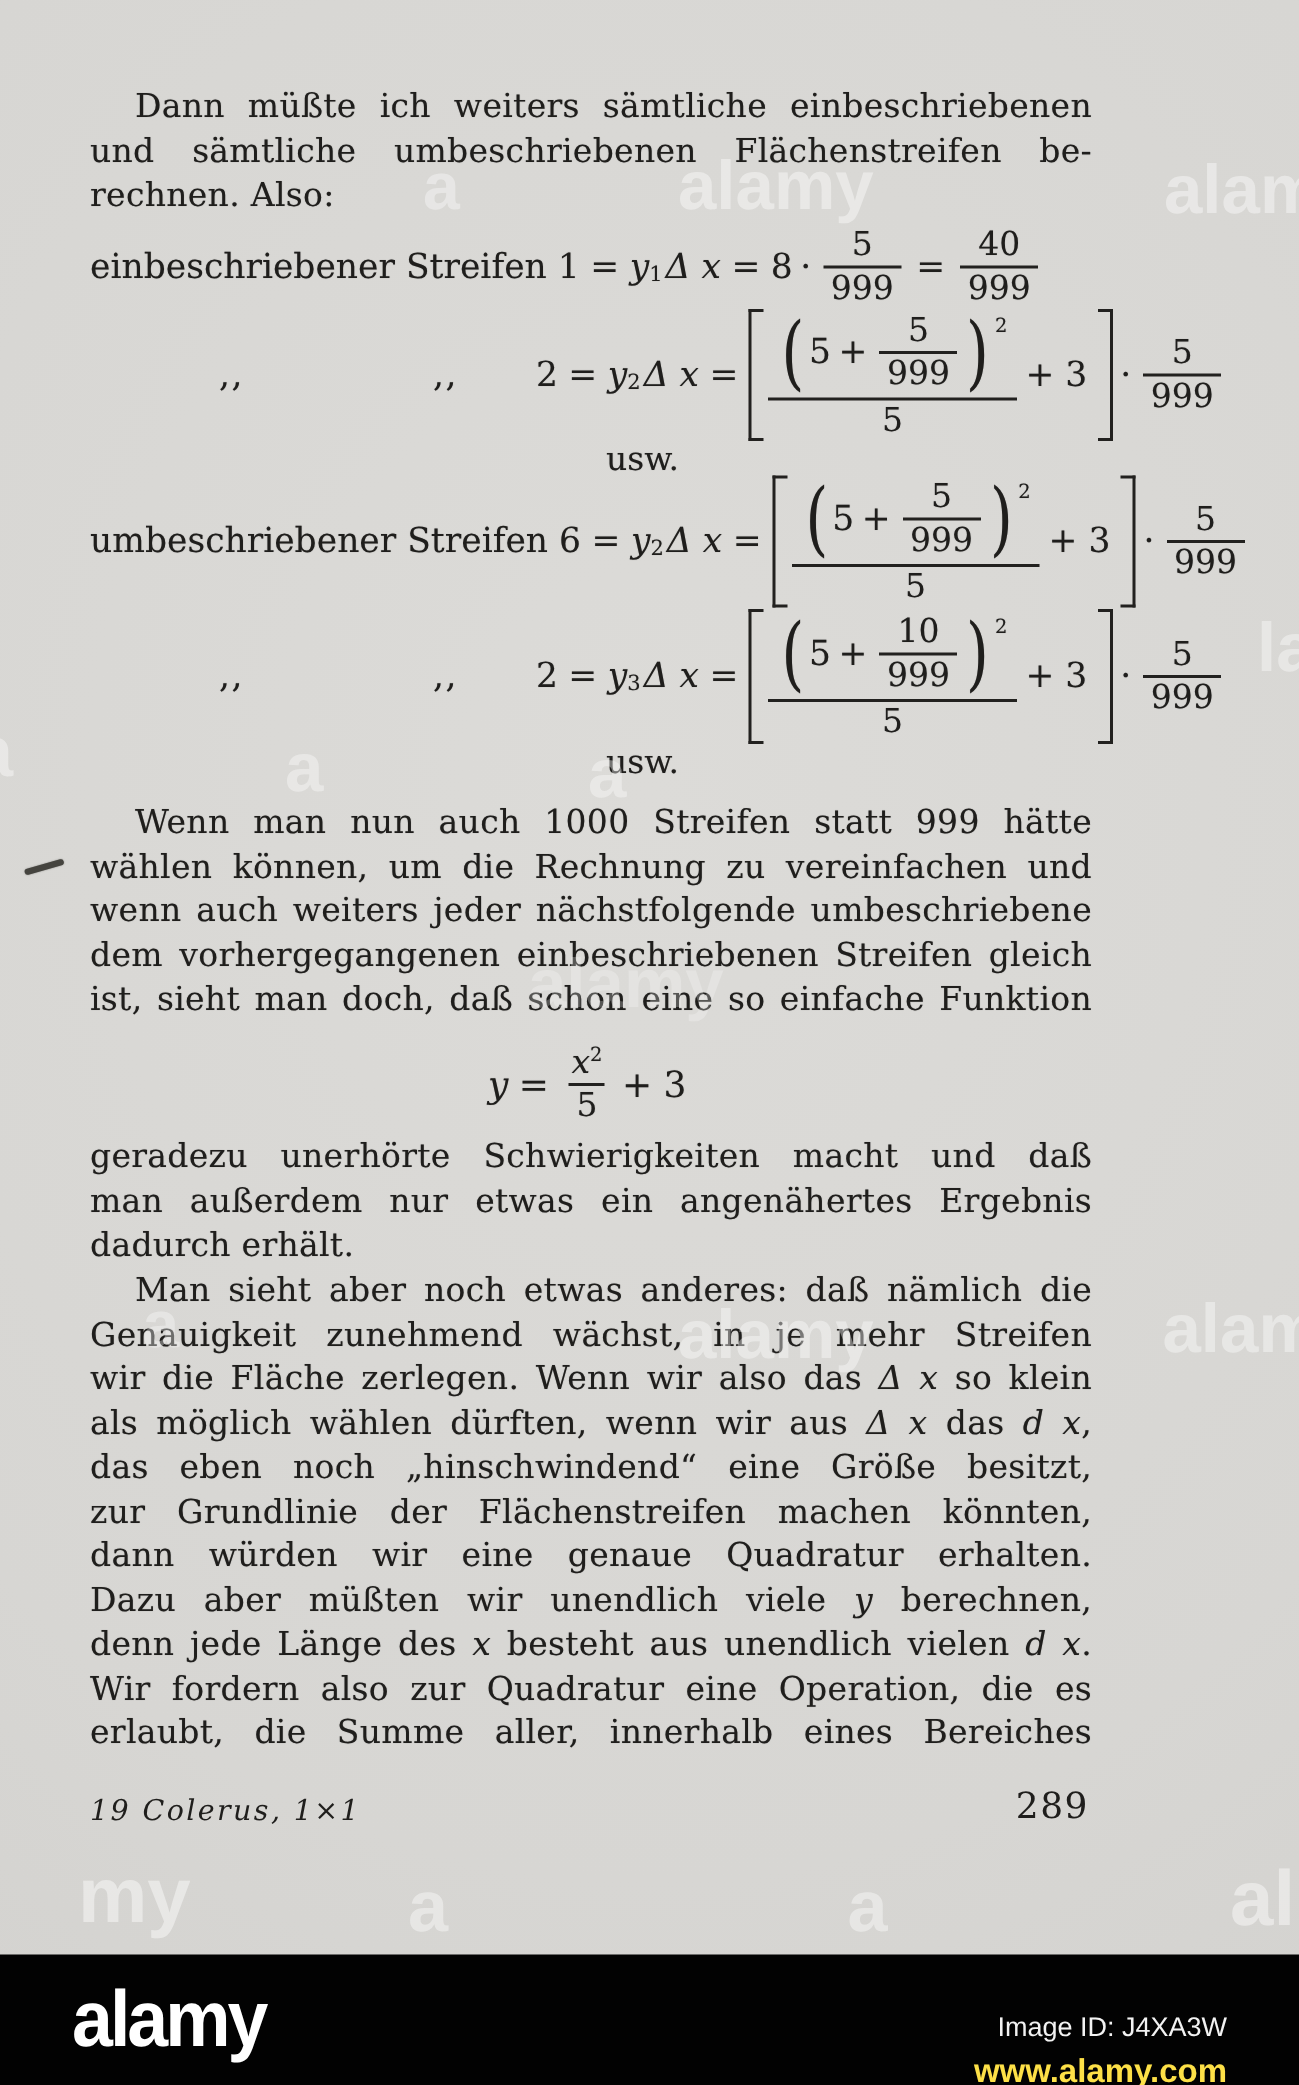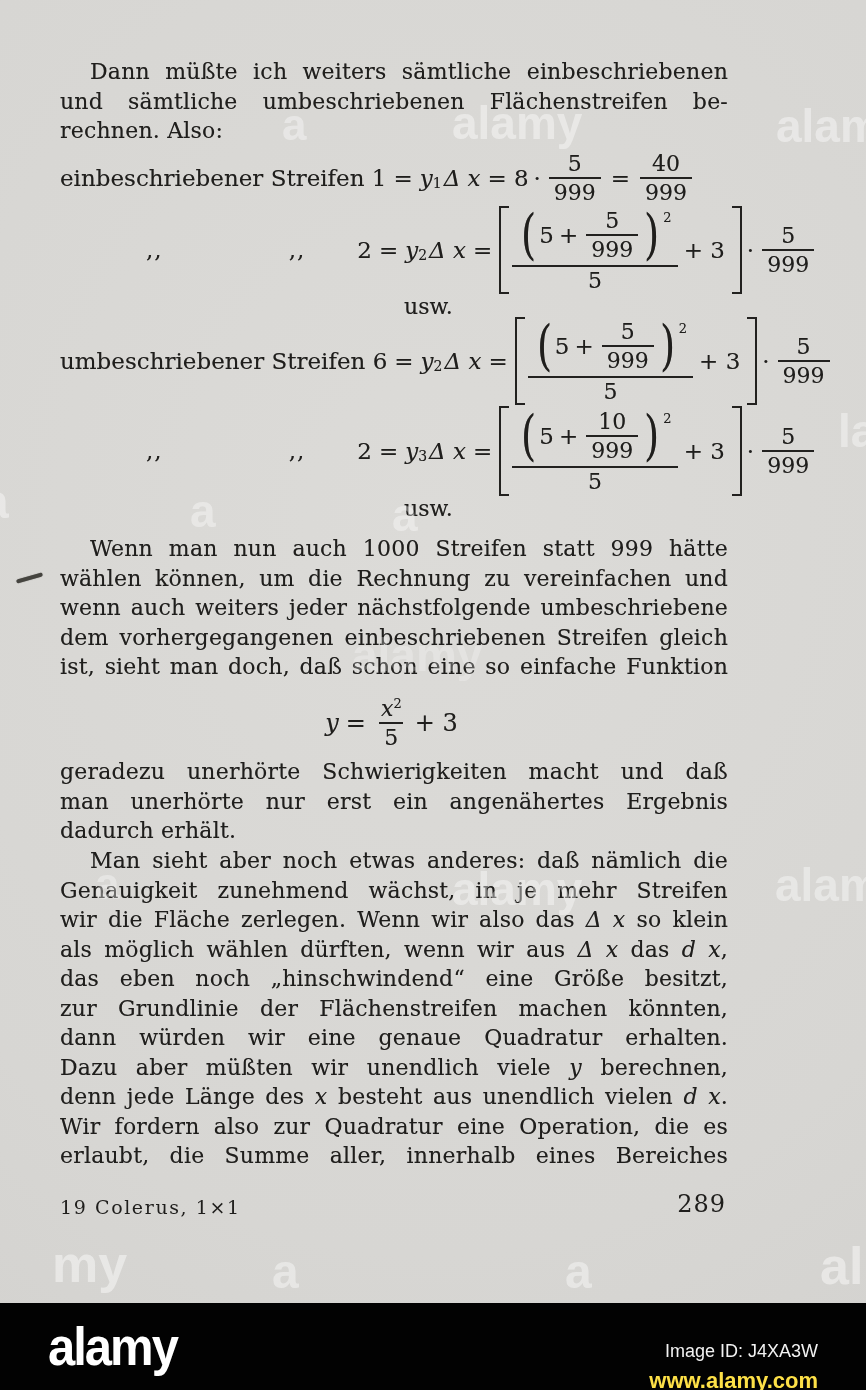--- a/index.html
+++ b/index.html
@@ -34,21 +34,21 @@
   .bigfr{display:inline-flex;flex-direction:column;align-items:center;line-height:1.05;}
   .bnum{display:flex;align-items:center;padding:1px 6px 3px;}
   .bden{align-self:stretch;text-align:center;border-top:2px solid #22211f;padding-top:2px;font-size:22px;}
   .bp{font-size:54px;line-height:.9;transform:scaleX(.72);font-weight:400;}
   .exp{font-size:13px;align-self:flex-start;margin:2px 0 0 1px;}
   .p3{margin:0 4px 0 6px;}
   .qq{letter-spacing:1px;}
   .uswline{position:absolute;left:304px;font-size:22px;margin-left:40px;}
   .dispf{position:absolute;left:0;width:668px;display:flex;justify-content:center;align-items:center;font-size:24px;}
   
-  .sig{position:absolute;left:60px;top:1196px;font-size:19px;letter-spacing:1.6px;}
+  .sig{position:absolute;left:60px;top:1196px;font-size:19px;letter-spacing:1.6px;font-style:italic;}
   .pageno{position:absolute;right:140px;top:1190px;font-size:24px;letter-spacing:1px;}
   
   .penmark{position:absolute;left:16px;top:576px;width:27px;height:4px;background:#45443f;border-radius:3px;transform:rotate(-16deg);box-shadow:0 0 1px rgba(60,60,55,.6);}
   .wm{position:absolute;font-family:"Liberation Sans","DejaVu Sans",sans-serif;font-weight:bold;color:#fff;filter:blur(.5px);line-height:1;pointer-events:none;}
   
   .bar{position:absolute;left:0;top:1303px;width:866px;height:87px;background:#020202;display:flex;align-items:center;justify-content:space-between;padding:0 48px;box-sizing:border-box;font-family:"Liberation Sans","DejaVu Sans",sans-serif;}
   .bar .logo{color:#fff;font-size:49px;font-weight:bold;letter-spacing:-2px;transform:scaleY(1.08);}
   .bar .rt{text-align:right;color:#f2f2f2;}
   .bar .rt .id{font-size:18px;margin-bottom:6px;margin-top:41px;}
   .bar .rt .url{font-size:22px;font-weight:bold;color:#fde047;}
@@ -197,21 +197,21 @@
       <span class="mx">=</span>
       <span class="fr">
         <span class="n"><i>x</i><sup style="font-size:13px">2</sup></span>
         <span class="d">5</span>
       </span>
       <span class="mxs">+ 3</span>
     </div>
 
     <div class="para" style="top:757px">
         <div class="pline">geradezu unerhörte Schwierigkeiten macht und daß</div>
-        <div class="pline">man unerhörte nur erst ein angenähertes Ergebnis</div>
+        <div class="pline">man außerdem nur etwas ein angenähertes Ergebnis</div>
         <div class="pline last">dadurch erhält.</div>
       </div>
 
     <div class="para indent justall" style="top:846px">
         <div class="pline">Man sieht aber noch etwas anderes: daß nämlich die</div>
         <div class="pline">Genauigkeit zunehmend wächst, in je mehr Streifen</div>
         <div class="pline">wir die Fläche zerlegen. Wenn wir also das <i>Δ x</i> so klein</div>
         <div class="pline">als möglich wählen dürften, wenn wir aus <i>Δ x</i> das <i>d x</i>,</div>
         <div class="pline">das eben noch „hinschwindend“ eine Größe besitzt,</div>
         <div class="pline">zur Grundlinie der Flächenstreifen machen könnten,</div>

